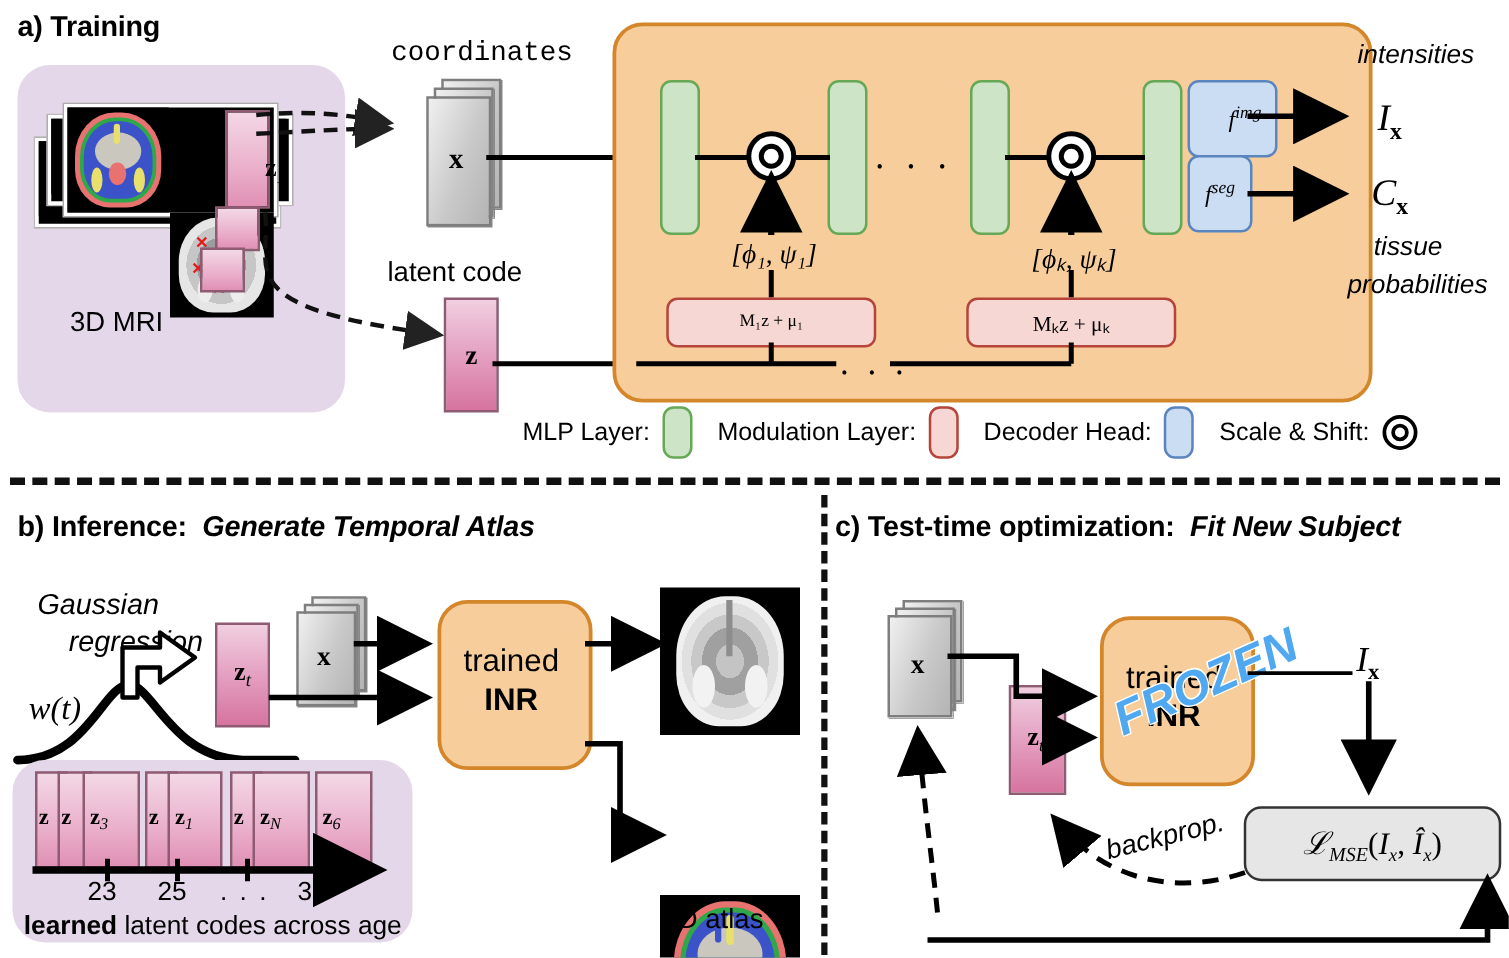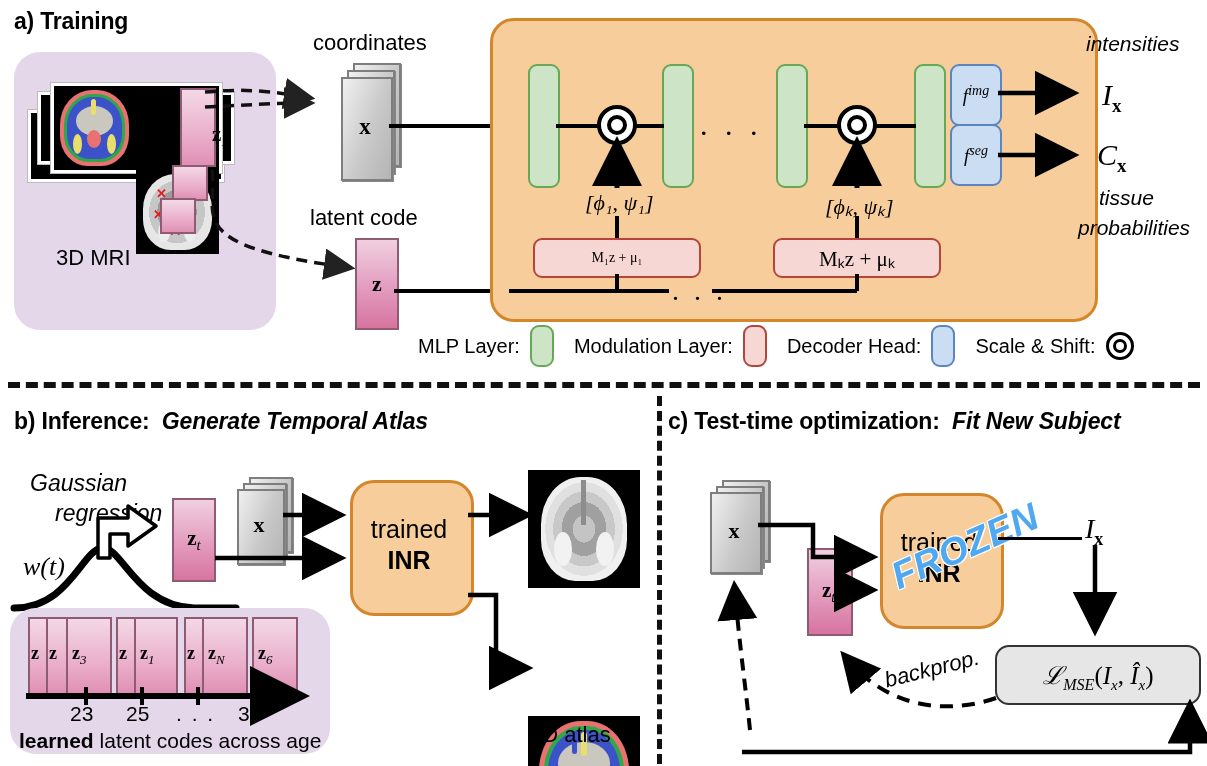--- a/index.html
+++ b/index.html
@@ -116,21 +116,21 @@
       </marker>
       <marker id="ahb" markerWidth="10" markerHeight="10" refX="7" refY="5" orient="auto">
         <path d="M0,0 L10,5 L0,10 z" fill="#000"></path>
       </marker>
     </defs>
     <path d="M205,92 C250,88 275,92 305,97" stroke="#111" stroke-width="3.5" fill="none" stroke-dasharray="11,7" marker-end="url(#ah)"></path>
     <path d="M205,107 C250,105 272,103 305,103" stroke="#111" stroke-width="3.5" fill="none" stroke-dasharray="11,7" marker-end="url(#ah)"></path>
     <path d="M212,170 C218,215 180,245 345,267" stroke="#111" stroke-width="3.5" fill="none" stroke-dasharray="11,7" marker-end="url(#ah)"></path>
   </svg>
 
-  <div class="abs lbl" style="left:313px;top:30px;font-size:22px;">coordinates</div>
+  <div class="abs lbl" style="left:313px;top:30px;font-size:22px;font-family:Liberation Mono, monospace;">coordinates</div>
   <div class="abs coordcard" style="left:353px;top:63px;width:44px;height:100px;"></div>
   <div class="abs coordcard" style="left:347px;top:70px;width:44px;height:100px;"></div>
   <div class="abs coordcard" style="left:341px;top:77px;width:48px;height:100px;"></div>
   <div class="abs coordlabel serif" style="left:341px;top:77px;width:48px;height:100px;font-size:23px;">x</div>
 
   <div class="abs lbl" style="left:310px;top:205px;font-size:22px;">latent code</div>
   <div class="abs zcard" style="left:355px;top:238px;width:40px;height:88px;">
     <span class="serif" style="font-size:22px;font-weight:bold;">z</span>
   </div>
 
@@ -168,30 +168,30 @@
   <div class="abs mathi" style="left:585px;top:190px;font-size:22px;">[ϕ₁, ψ₁]</div>
   <div class="abs mathi" style="left:825px;top:190px;font-size:22px;">[ϕₖ, ψₖ]</div>
 
   <div class="abs vline" style="left:615px;top:216px;height:22px;"></div>
   <div class="abs vline" style="left:855px;top:216px;height:22px;"></div>
 
   <div class="abs red-mod" style="left:533px;top:238px;width:164px;height:36px;">
     <span class="serif" style="font-size:14px;">M₁z + μ₁</span>
   </div>
   <div class="abs red-mod" style="left:773px;top:238px;width:164px;height:36px;">
-    <span class="serif" style="font-size:21px;">Mₖz + μₖ</span>
+    <span class="serif" style="font-size:17px;">Mₖz + μₖ</span>
   </div>
 
   <div class="abs vline" style="left:615px;top:274px;height:17px;"></div>
   <div class="abs vline" style="left:855px;top:274px;height:17px;"></div>
   <div class="abs hline" style="left:509px;top:289px;width:160px;"></div>
   <div class="abs hline" style="left:712px;top:289px;width:145px;"></div>
   <div class="abs serif" style="left:672px;top:275px;font-size:28px;letter-spacing:4px;">. . .</div>
 
-  <div class="abs blue-head" style="left:950px;top:64px;width:48px;height:58px;">
+  <div class="abs blue-head" style="left:950px;top:64px;width:48px;height:58px;padding-left:20px;">
     <span class="mathi" style="font-size:19px;">f<sup style="font-size:14px;">img</sup></span>
   </div>
   <div class="abs blue-head" style="left:950px;top:124px;width:48px;height:58px;">
     <span class="mathi" style="font-size:19px;">f<sup style="font-size:14px;">seg</sup></span>
   </div>
 
   <svg class="abs" style="left:996px;top:60px;width:210px;height:130px;">
     <line x1="2" y1="33" x2="70" y2="33" stroke="#000" stroke-width="4.5" marker-end="url(#ahb)"></line>
     <line x1="2" y1="95" x2="70" y2="95" stroke="#000" stroke-width="4.5" marker-end="url(#ahb)"></line>
   </svg>

